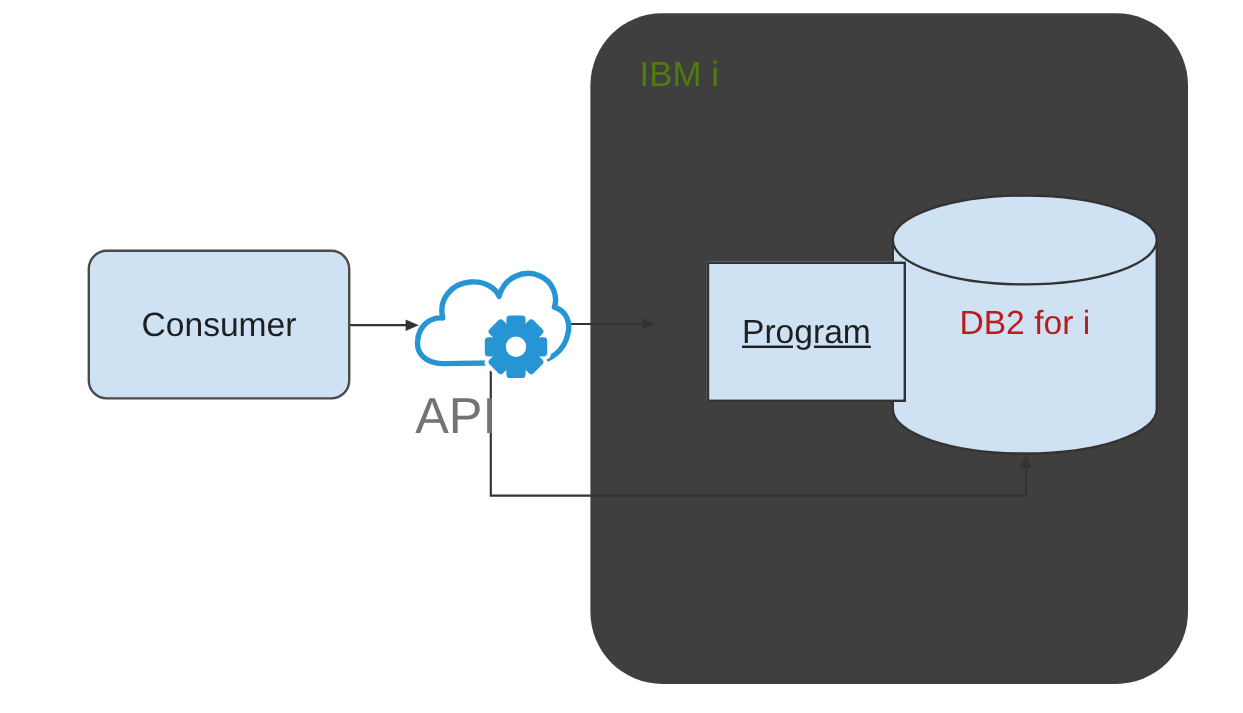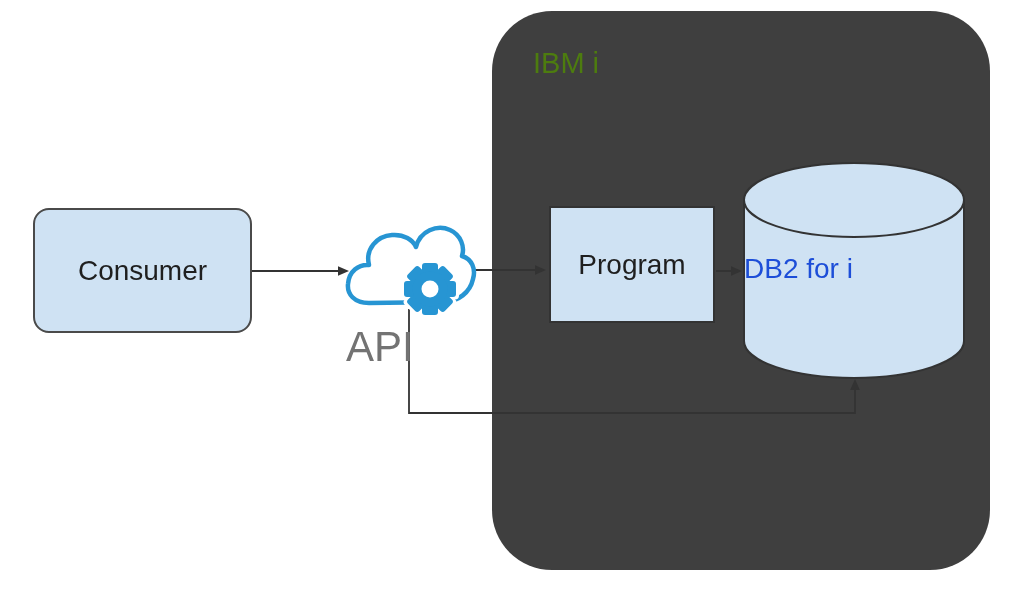--- a/index.html
+++ b/index.html
@@ -11,33 +11,34 @@
     position:absolute;left:492px;top:11px;width:498px;height:559px;
     background:#3f3f3f;border-radius:60px;z-index:1;
   }
   .ibmi-label{
     position:absolute;left:533px;top:47px;z-index:4;
     font-size:29px;line-height:32px;color:#4d7c0f;z-index:4;
   }
   .svg-layer{position:absolute;left:0;top:0;z-index:2;}
   .node{
     position:absolute;display:flex;align-items:center;justify-content:center;
-    background:#cfe2f3;color:#1f1f1f;font-size:28px;z-index:3;box-sizing:border-box;
+    background:#cfe2f3;color:#1f1f1f;font-size:28px;z-index:3;box-sizing:border-box;margin-left:40px;
   }
   .consumer{
     left:33px;top:208px;width:219px;height:125px;
     border:2px solid #4a4a4a;border-radius:16px;
   }
   .program{
-    left:549px;top:206px;width:166px;height:117px;
+    left:549px;top:218px;width:166px;height:117px;
     border:2px solid #333333;
+    text-decoration:underline;
   }
   .db2-label{
-    position:absolute;left:744px;top:253px;width:220px;text-align:left;
-    color:#1d4ed8;font-size:28px;z-index:3;
+    position:absolute;left:744px;top:253px;width:220px;text-align:center;
+    color:#b91c1c;font-size:28px;z-index:3;
   }
   .api-label{
     position:absolute;left:346px;top:330px;width:62px;text-align:center;
     color:#737373;font-size:42px;line-height:34px;z-index:3;
   }
 </style>
 </head>
 <body>
 
 <div class="canvas">

